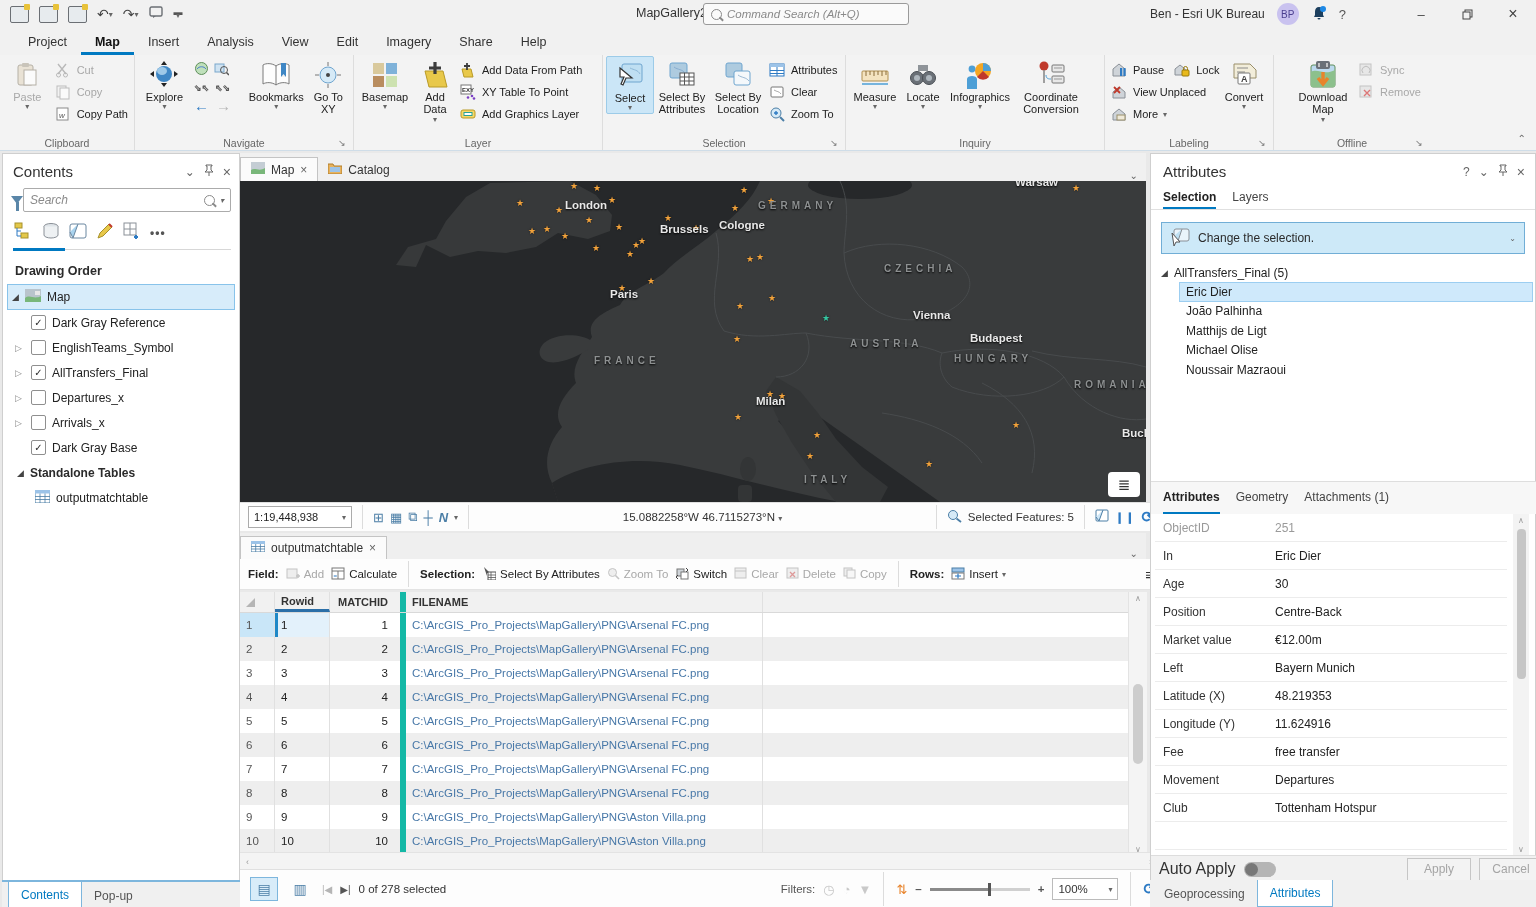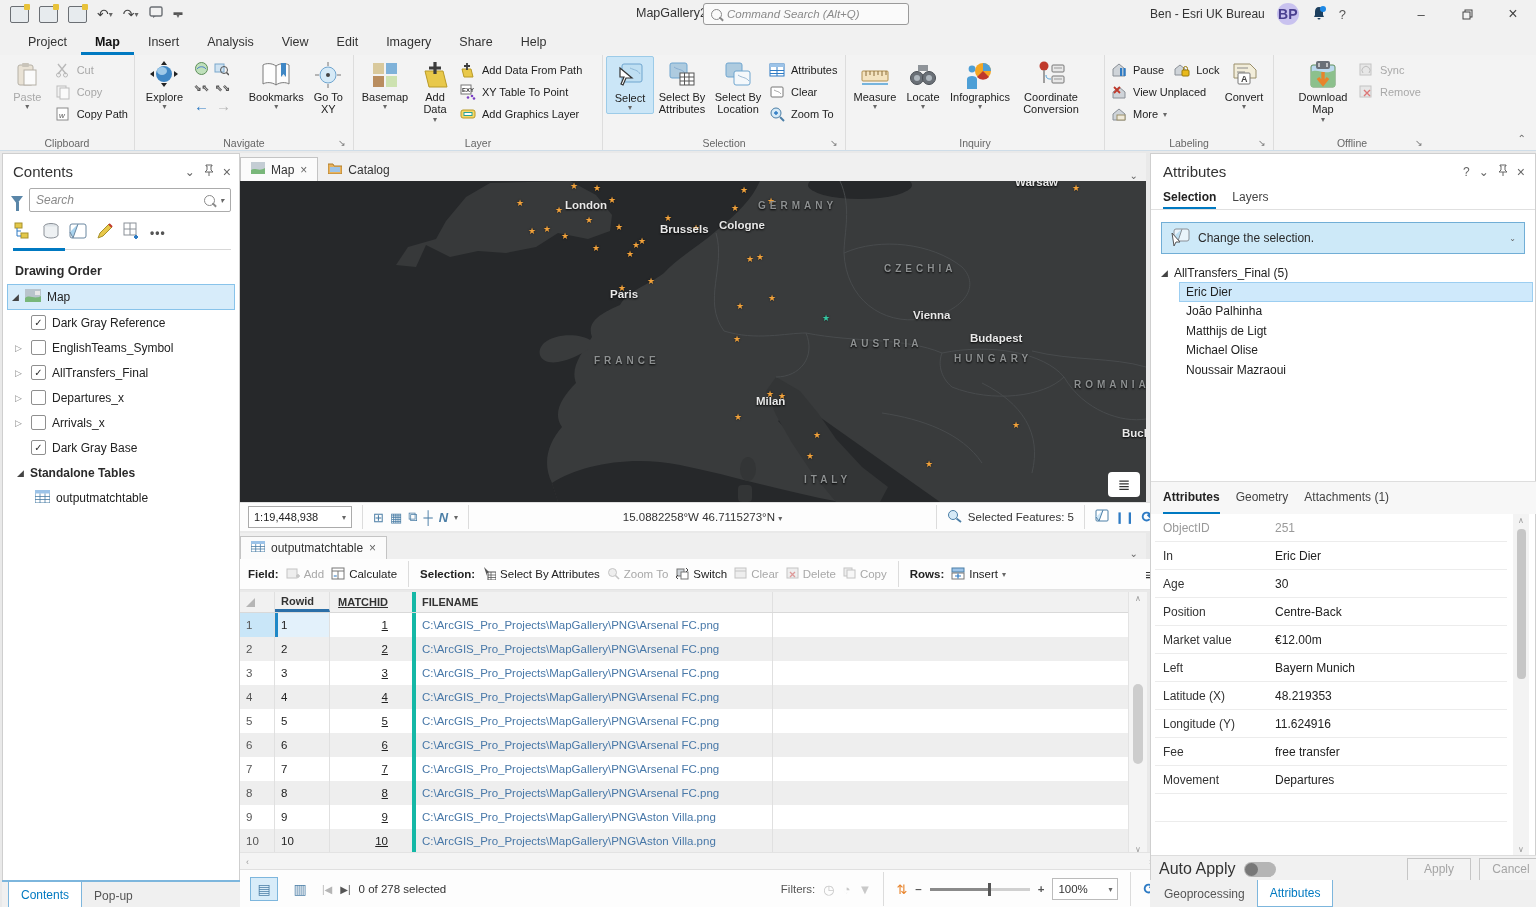--- a/index.html
+++ b/index.html
@@ -17,21 +17,21 @@
   .qat .qicon{width:17px;height:15px;border:1.5px solid #6b6f74;border-radius:2px;position:relative;background:#e7ebee;}
   .qat .qicon::after{content:"";position:absolute;width:6px;height:6px;background:#e8c23a;border-radius:1px;right:-2px;top:-3px;}
   .glyph{color:#444;font-size:14px;line-height:1;}
   .caretsm{font-size:8px;color:#666;}
   #app-title{position:absolute;left:636px;top:6px;font-size:12.5px;color:#333;}
   #cmd-search{position:absolute;left:703px;top:3px;width:190px;height:20px;border:1px solid #9a9a9a;border-radius:3px;
       background:#fafafa;display:flex;align-items:center;gap:5px;padding:0 7px;color:#8a8a8a;font-style:italic;font-size:11.5px;}
   .mag{width:9px;height:9px;border:1.5px solid #8a8a8a;border-radius:50%;position:relative;flex:0 0 auto;}
   .mag::after{content:"";position:absolute;width:5px;height:1.5px;background:#8a8a8a;transform:rotate(45deg);left:7px;top:8px;}
   #user-area{position:absolute;right:190px;top:0;height:28px;display:flex;align-items:center;gap:12px;}
-  #avatar{width:22px;height:22px;border-radius:50%;background:#c9c2ef;color:#4a3f8f;font-size:14px;font-weight:bold;display:flex;align-items:center;justify-content:center;}
+  #avatar{width:22px;height:22px;border-radius:50%;background:#c9c2ef;color:#4a3f8f;font-size:10px;font-weight:normal;display:flex;align-items:center;justify-content:center;}
   #win-controls{position:absolute;right:0;top:0;height:28px;display:flex;}
   #win-controls>div{width:46px;height:28px;display:flex;align-items:center;justify-content:center;color:#444;font-size:13px;}
 
   
   #ribbon-tabs{left:0;top:28px;width:1536px;height:27px;background:#f1f1f1;display:flex;align-items:flex-end;padding-left:14px;gap:0;}
   .rtab{padding:4px 14px 6px;font-size:12.5px;color:#333;}
   .rtab.active{color:#111;font-weight:bold;border-bottom:3px solid #0079c1;padding-bottom:3px;}
   #ribbon{left:0;top:55px;width:1536px;height:95px;background:#f3f3f3;border-bottom:1px solid #cfdde8;display:flex;}
   .rgroup{display:flex;flex-direction:column;border-right:1px solid #dddddd;padding:1px 3px 0;}
   .rg-body{flex:1;display:flex;align-items:flex-start;}
@@ -49,21 +49,21 @@
   
   .panel{background:#ffffff;border:1px solid #cfcfcf;}
   .ptitle{font-size:15px;color:#333;}
   .picon{color:#666;font-size:12px;margin-left:9px;}
   .ptab{font-size:12px;color:#444;margin-right:16px;padding-bottom:3px;}
   .ptab.active{color:#222;font-weight:bold;border-bottom:2px solid #0079c1;}
 
   
   #contents{left:2px;top:153px;width:236px;height:727px;}
   #contents-head{padding:9px 8px 0 10px;display:flex;align-items:center;}
-  #contents-search{margin:8px 8px 0 8px;display:flex;align-items:center;gap:6px;}
+  #contents-search{margin:8px 8px 0 8px;display:flex;align-items:center;}
   #contents-search .sbox{flex:1;height:22px;border:1px solid #ababab;border-radius:2px;display:flex;align-items:center;padding:0 6px;gap:5px;color:#8a8a8a;font-style:italic;}
   .funnel{width:0;height:0;border-left:6px solid transparent;border-right:6px solid transparent;border-top:8px solid #5a86a8;position:relative;}
   .funnel::after{content:"";position:absolute;left:-1.5px;top:-2px;width:3px;height:9px;background:#5a86a8;}
   #contents-tools{margin:10px 8px 0 10px;display:flex;align-items:center;gap:9px;border-bottom:1px solid #d7d7d7;padding-bottom:6px;position:relative;}
   #contents-tools::after{content:"";position:absolute;left:0;bottom:-2px;width:52px;height:3px;background:#0079c1;}
   #drawing-order{margin:14px 0 0 12px;font-weight:bold;color:#2b2b2b;font-size:12.5px;}
   .trw{display:flex;align-items:center;gap:6px;height:25px;padding-left:12px;font-size:12px;color:#222;}
   .exp{width:10px;color:#8a8a8a;font-size:9px;visibility:hidden;flex:0 0 auto;}
   .is-expander .exp{visibility:visible;}
   .cb{width:13px;height:13px;border:1px solid #8f8f8f;border-radius:2px;background:#fff;display:inline-flex;align-items:center;justify-content:center;font-size:10px;color:#2b2b2b;flex:0 0 auto;}
@@ -93,21 +93,21 @@
   #tabletabs{left:240px;top:533px;width:906px;height:26px;background:#efefef;display:flex;align-items:flex-end;}
   #table-toolbar{left:240px;top:559px;width:906px;height:30px;background:#fdfdfd;border-bottom:1px solid #e3e3e3;display:flex;align-items:center;padding:0 8px;gap:7px;font-size:11.5px;}
   .tb-label{font-weight:bold;color:#222;}
   .tb-item{display:flex;align-items:center;gap:4px;color:#222;}
   #table-grid{left:240px;top:592px;width:888px;height:260px;background:#fff;overflow:hidden;}
   .thead{display:flex;height:20px;background:#f1f1f1;border-bottom:1px solid #d9d9d9;font-weight:bold;font-size:11px;color:#333;}
   .trow{display:flex;height:24px;font-size:11.5px;align-items:center;background:#fff;}
   .trow:nth-child(even){background:#eeeeee;}
   .c-sel{width:28px;border-right:1px solid #e0e0e0;align-self:stretch;display:flex;align-items:center;padding-left:6px;color:#555;}
   .c-rowid{width:48px;padding-left:6px;border-right:1px solid #e0e0e0;align-self:stretch;display:flex;align-items:center;}
-  .c-match{width:58px;padding-right:24px;border-right:4px solid #14b8a6;align-self:stretch;display:flex;align-items:center;justify-content:flex-end;text-decoration:underline;}
+  .c-match{width:58px;padding-right:12px;border-right:6px solid #14b8a6;align-self:stretch;display:flex;align-items:center;justify-content:flex-end;}
   .c-file{width:350px;padding-left:6px;color:#4878a8;border-right:1px solid #e0e0e0;align-self:stretch;display:flex;align-items:center;}
   .trow:first-child .c-sel{background:#c9e6f8;}
   .trow:first-child .c-rowid{background:#e3f1fb;box-shadow:inset 3px 0 0 #1e88c7;}
   .thead .c-rowid{border-bottom:3px solid #2b6fa8;}
   #table-vscroll{left:1128px;top:592px;width:18px;height:260px;background:#f4f4f4;border-left:1px solid #e3e3e3;display:flex;flex-direction:column;align-items:center;justify-content:space-between;color:#9a9a9a;font-size:8px;padding:2px 0;}
   #table-vscroll .thumb{width:10px;height:80px;background:#cdcdcd;border-radius:5px;}
   #table-hscroll{left:240px;top:852px;width:906px;height:17px;background:#f4f4f4;border-top:1px solid #e3e3e3;display:flex;align-items:center;justify-content:space-between;color:#9a9a9a;font-size:9px;padding:0 6px;}
   #table-status{left:240px;top:869px;width:906px;height:38px;background:#fdfdfd;border-top:1px solid #e0e0e0;display:flex;align-items:center;padding:0 10px;gap:8px;font-size:11.5px;color:#333;}
   .viewbtn{width:26px;height:22px;border:1px solid transparent;display:flex;align-items:center;justify-content:center;color:#4b7ea6;font-size:14px;}
   .viewbtn.active{background:#d8ecf9;border-color:#7db6dd;}
@@ -1133,20 +1133,24 @@
       </div>
       <div class="frow">
         <span class="fk">Fee</span>
         <span class="fv">free transfer</span>
       </div>
       <div class="frow">
         <span class="fk">Movement</span>
         <span class="fv">Departures</span>
       </div>
       <div class="frow">
+        <span class="fk">Club</span>
+        <span class="fv">Tottenham Hotspur</span>
+      </div>
+      <div class="frow">
         
         
       </div>
   </div>
   <div id="fields-scroll">
       <span>∧</span>
       <div class="thumb" style="margin-bottom:auto;margin-top:4px"></div>
       <span>∨</span>
     </div>
 

